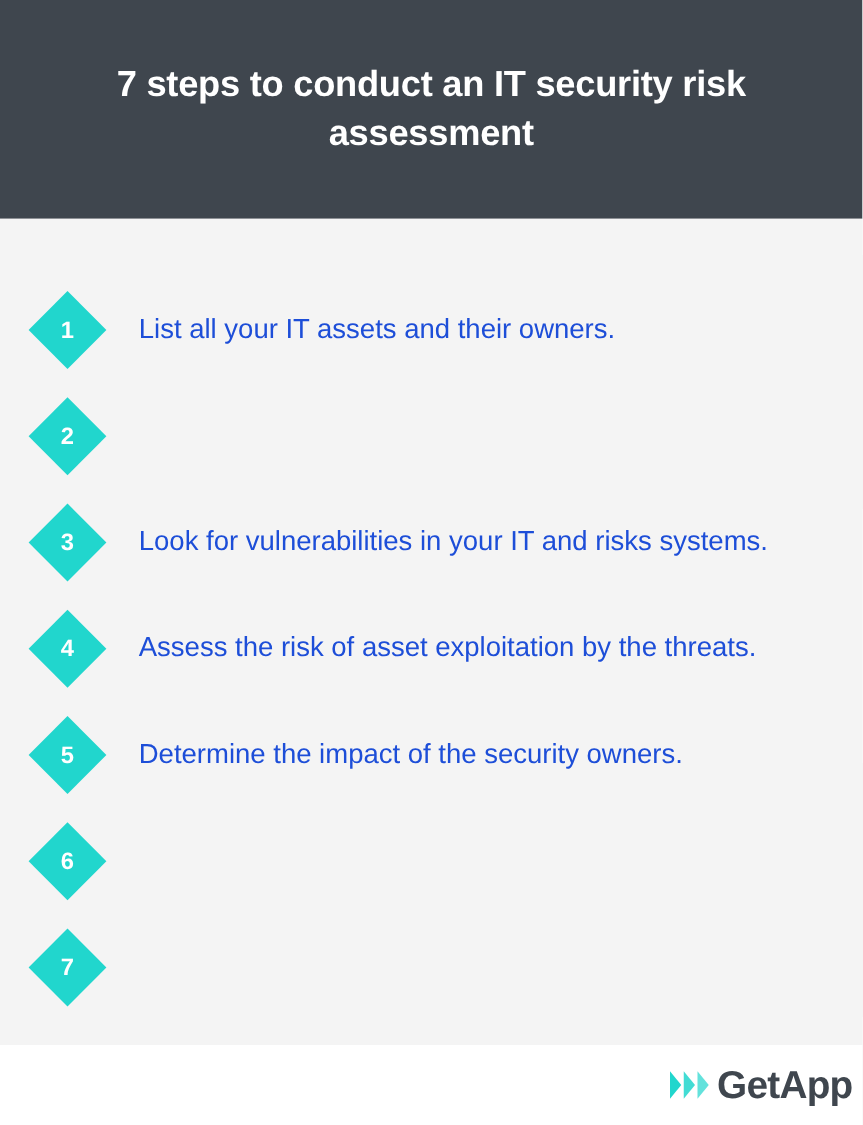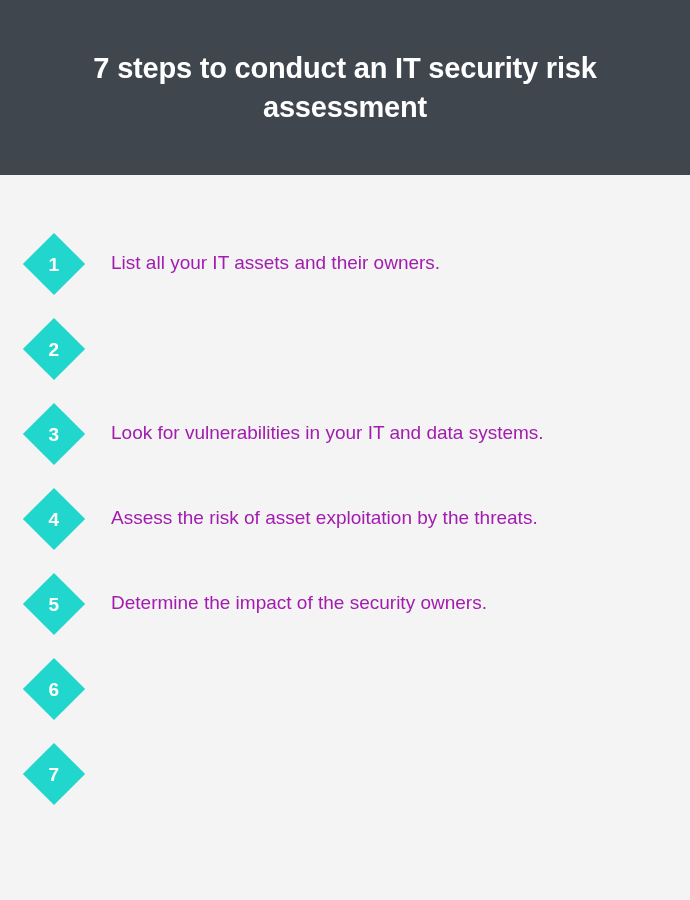--- a/index.html
+++ b/index.html
@@ -66,22 +66,22 @@
   }
   .diamond-num {
     transform: rotate(-45deg);
     color: #ffffff;
     font-size: 19px;
     font-weight: bold;
     line-height: 1;
   }
   .step-text {
     margin-left: 35px;
-    color: #a21caf;
-    font-size: 19px;
+    color: #1d4ed8;
+    font-size: 22px;
     line-height: 1.3;
     white-space: nowrap;
   }
   .footer-band {
     flex: 0 0 64px;
     background: #ffffff;
     display: flex;
     align-items: center;
     justify-content: flex-end;
     padding-right: 8px;
@@ -134,21 +134,21 @@
     <div class="step-row">
       <div class="diamond">
         <span class="diamond-num">2</span>
       </div>
     </div>
 
     <div class="step-row">
       <div class="diamond">
         <span class="diamond-num">3</span>
       </div>
-      <div class="step-text">Look for vulnerabilities in your IT and data systems.</div>
+      <div class="step-text">Look for vulnerabilities in your IT and risks systems.</div>
     </div>
 
     <div class="step-row">
       <div class="diamond">
         <span class="diamond-num">4</span>
       </div>
       <div class="step-text">Assess the risk of asset exploitation by the threats.</div>
     </div>
 
     <div class="step-row">
@@ -165,14 +165,24 @@
     </div>
 
     <div class="step-row">
       <div class="diamond">
         <span class="diamond-num">7</span>
       </div>
     </div>
 
   </div>
 
+  <div class="footer-band">
+    <div class="brand">
+      <span class="brand-mark">
+        <span class="chev c1"></span>
+        <span class="chev c2"></span>
+        <span class="chev c3"></span>
+      </span>
+      <span class="brand-name">GetApp</span>
+    </div>
+  </div>
 
 </div>
 
 </body></html>

